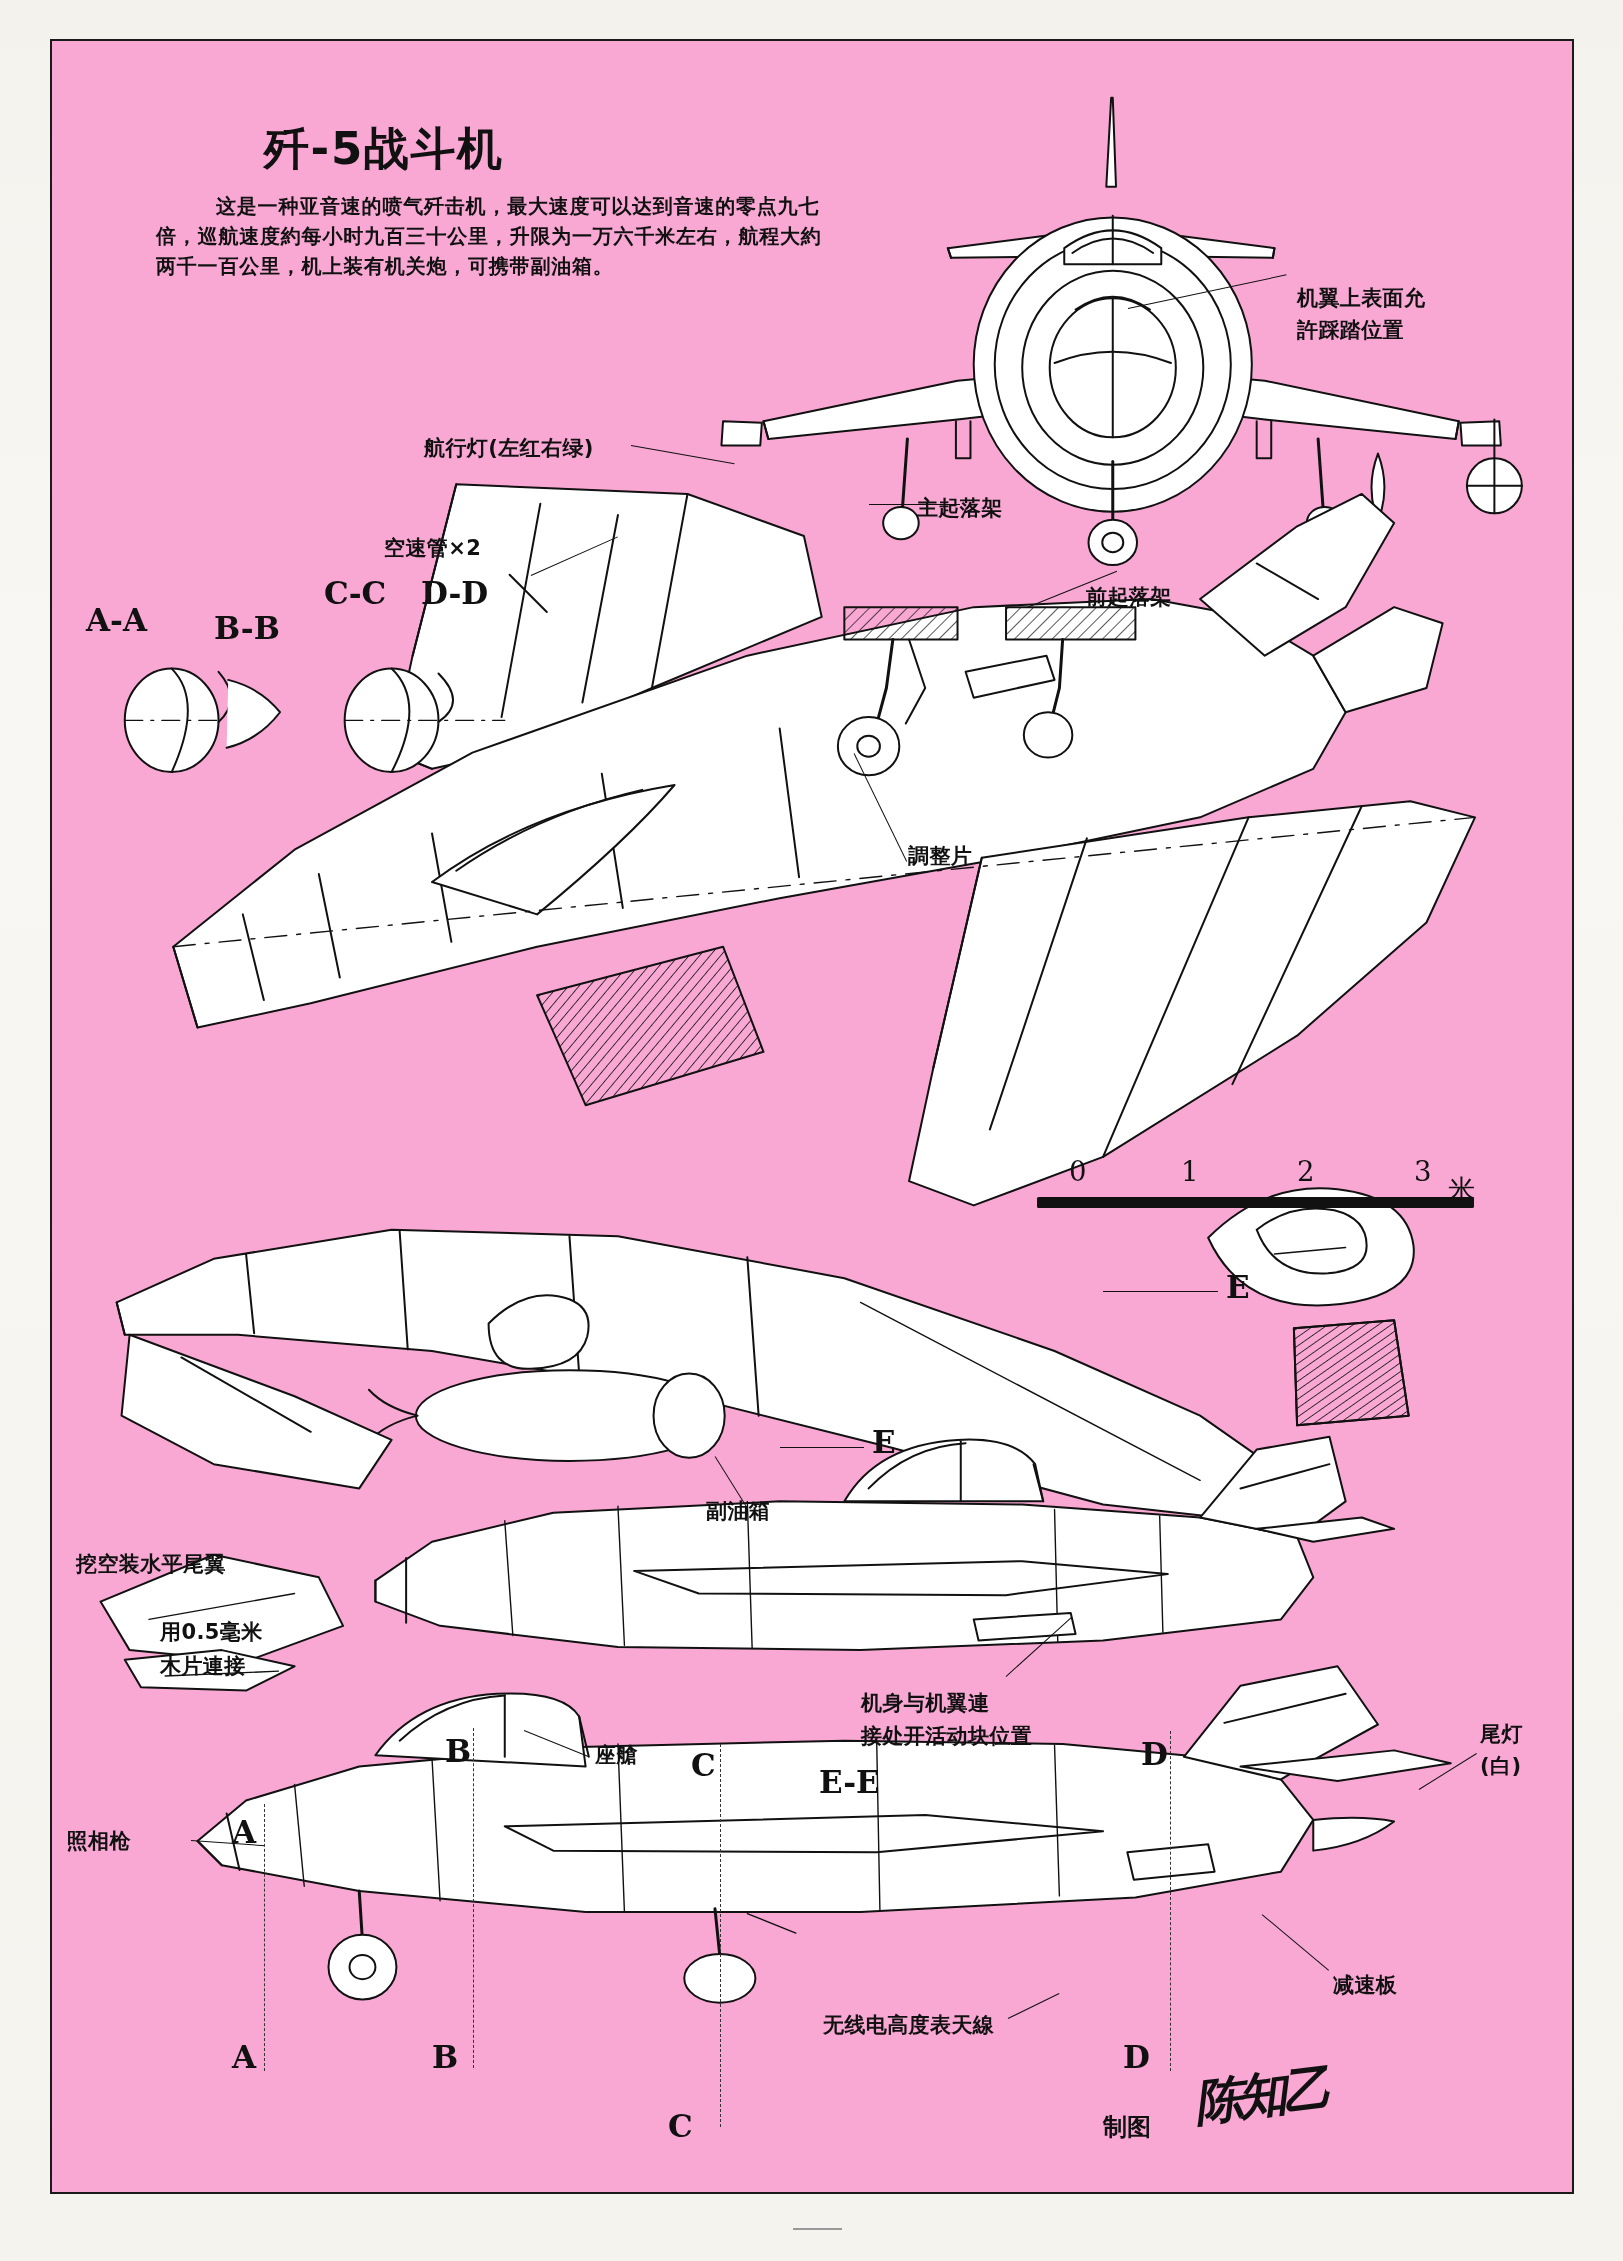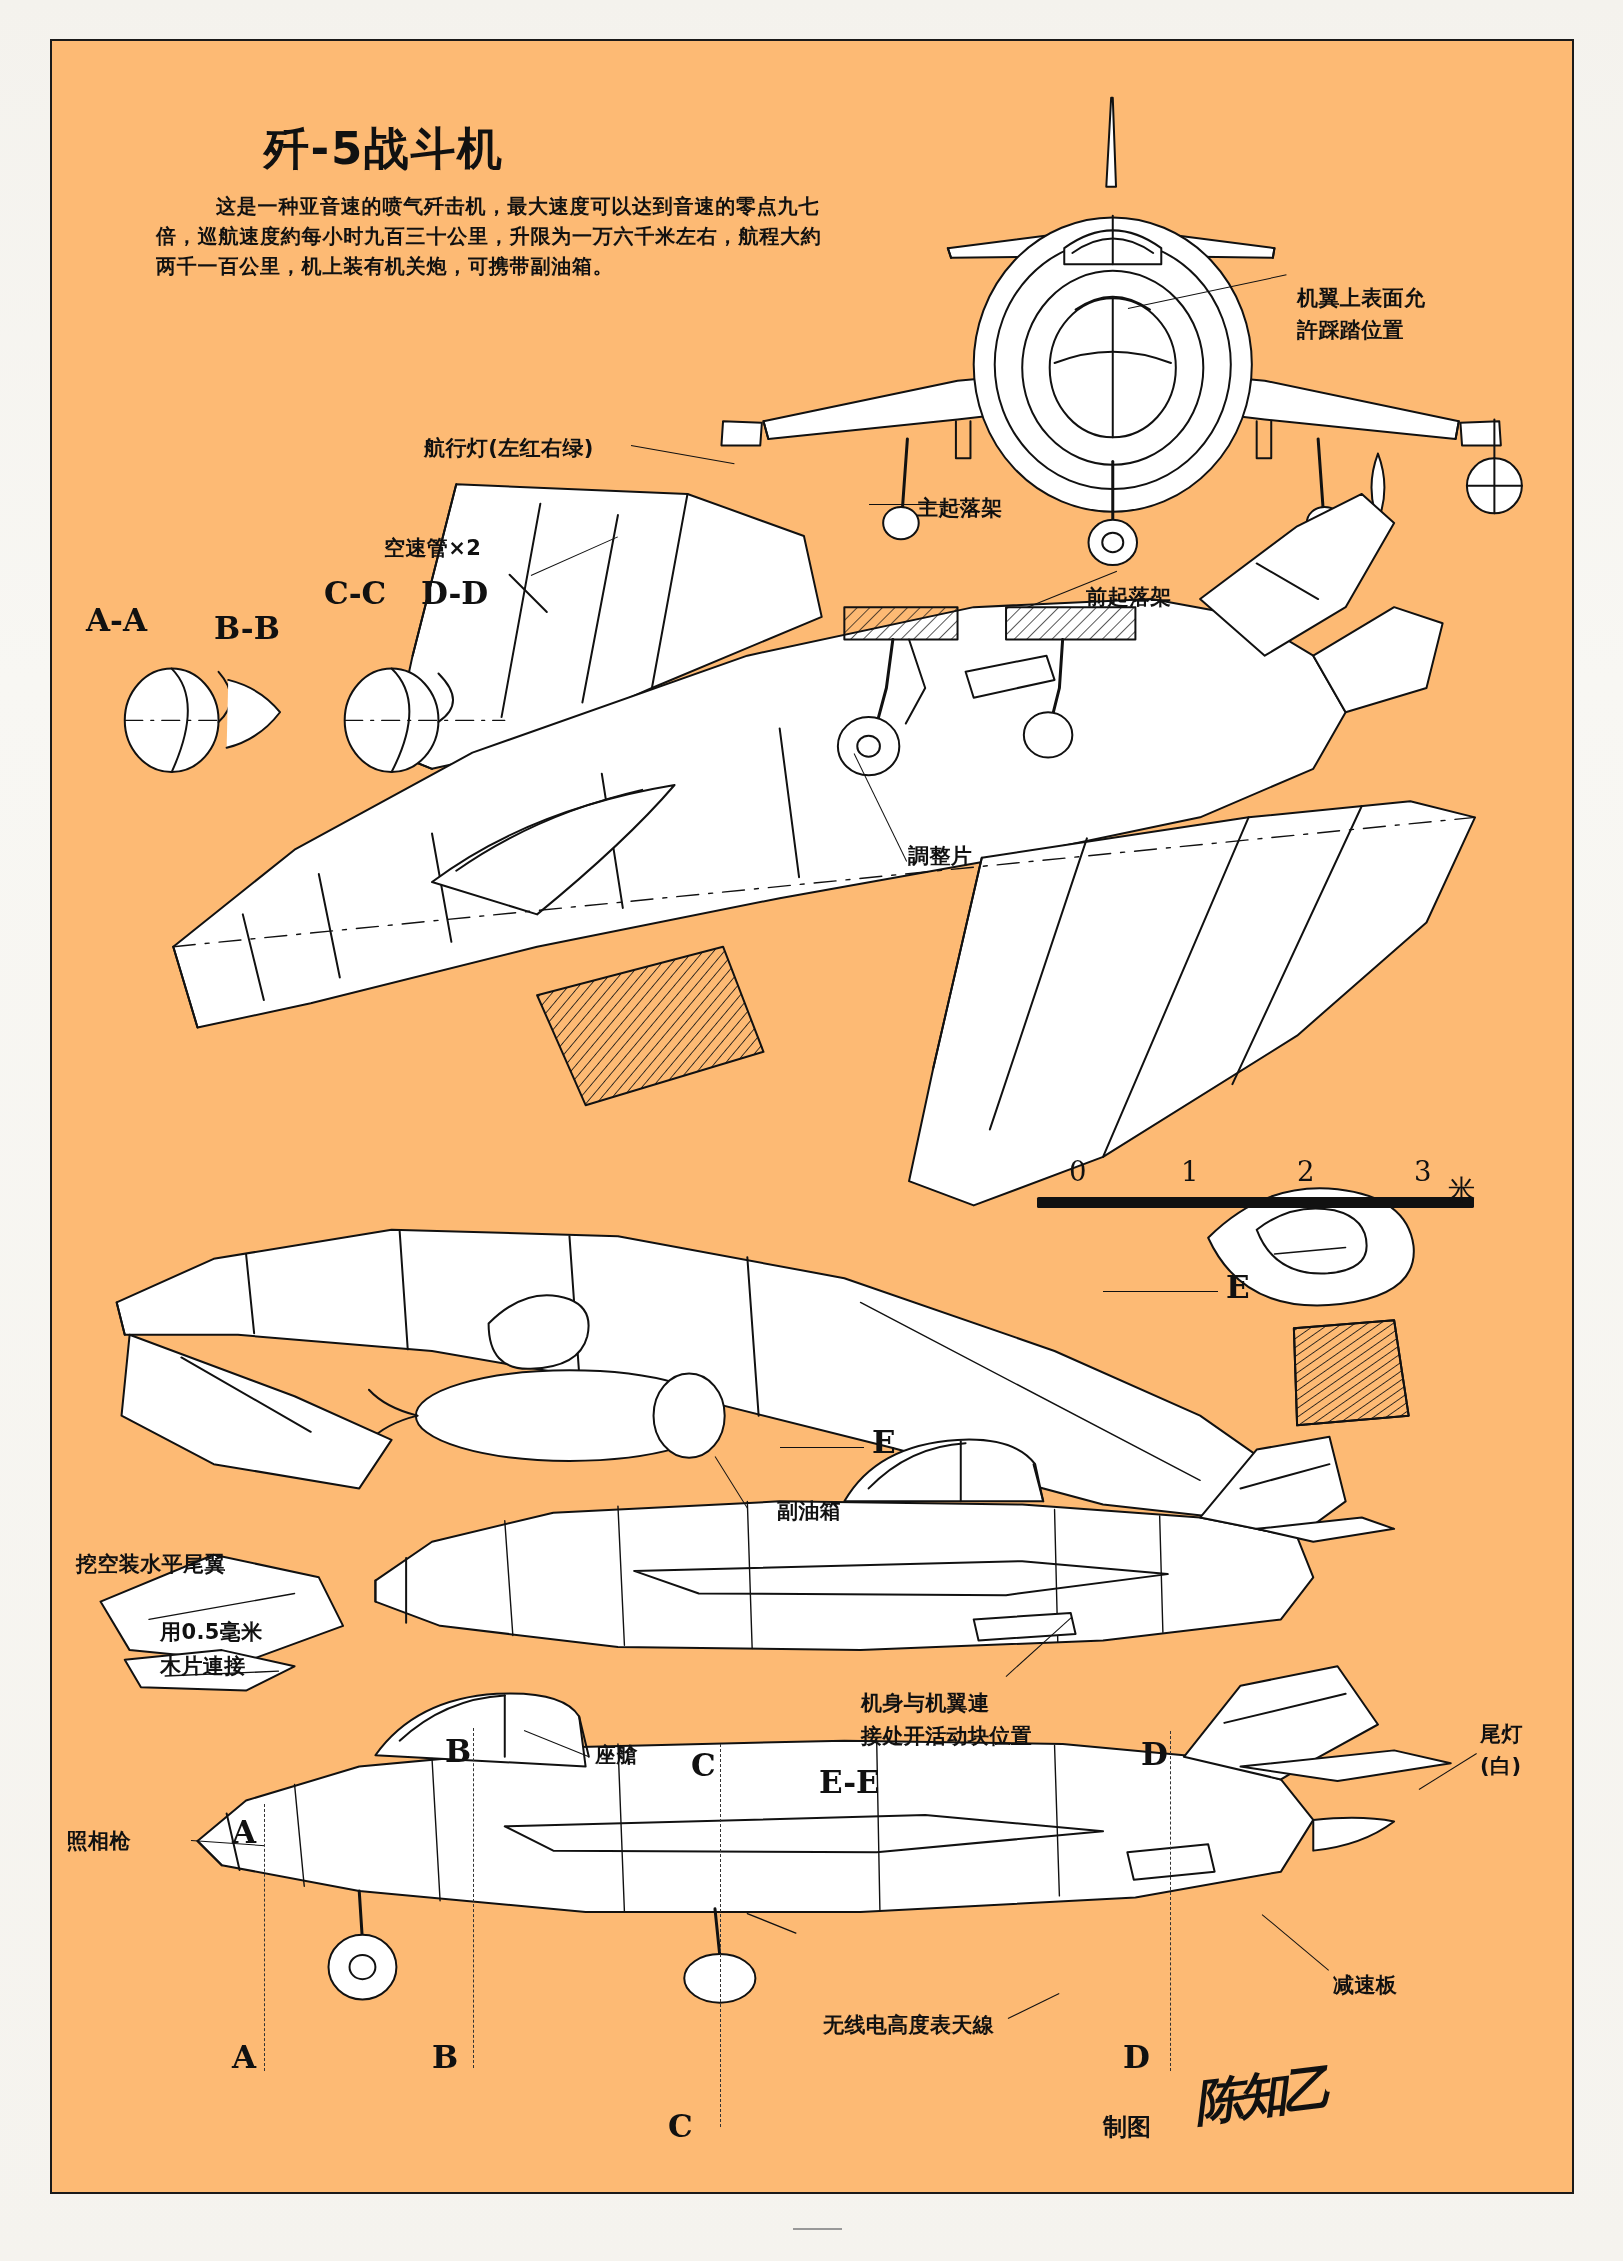--- a/index.html
+++ b/index.html
@@ -20,21 +20,21 @@
     position: absolute;
     left: 0; top: 0;
     width: 1624px; height: 2261px;
     background: linear-gradient(180deg, #f4f2ed 0%, #f8f7f3 30%, #f5f3ee 100%);
   }
   .plate-border {
     position: absolute;
     left: 50px; top: 39px;
     width: 1520px; height: 2151px;
     border: 2.4px solid #1a1a1a;
-    background: #fdba74;
+    background: #f9a8d4;
   }
   .plate-inner {
     position: absolute;
     left: 0; top: 0; right: 0; bottom: 0;
   }
 
   
   .title {
     position: absolute;
     left: 212px; top: 78px;
@@ -412,21 +412,21 @@
 
       <div class="lbl" style="left:865px; top:453px;">主起落架</div>
       <div class="ld" style="left:817px; top:463px; width:91px;"></div>
 
       <div class="lbl" style="left:1034px; top:542px;">前起落架</div>
       <div class="ld" style="left:975px; top:566px; width:97px; transform:rotate(-22deg);"></div>
 
       <div class="lbl" style="left:856px; top:801px;">調整片</div>
       <div class="ld" style="left:802px; top:712px; width:120px; transform:rotate(64deg);"></div>
 
-      <div class="lbl" style="left:725px; top:1456px;text-align:center;">副油箱</div>
+      <div class="lbl" style="left:654px; top:1456px;text-align:center;">副油箱</div>
       <div class="ld" style="left:663px; top:1415px; width:61px; transform:rotate(58deg);"></div>
 
       <div class="lbl" style="left:24px; top:1509px;">挖空装水平尾翼</div>
 
       <div class="lbl" style="left:108px; top:1577px;">用0.5毫米</div>
       <div class="lbl" style="left:108px; top:1611px;">木片連接</div>
 
       <div class="lbl" style="left:809px; top:1648px;text-align:center;">机身与机翼連</div>
       <div class="lbl" style="left:809px; top:1681px;">接处开活动块位置</div>
       <div class="ld" style="left:954px; top:1635px; width:89px; transform:rotate(-42deg);"></div>

